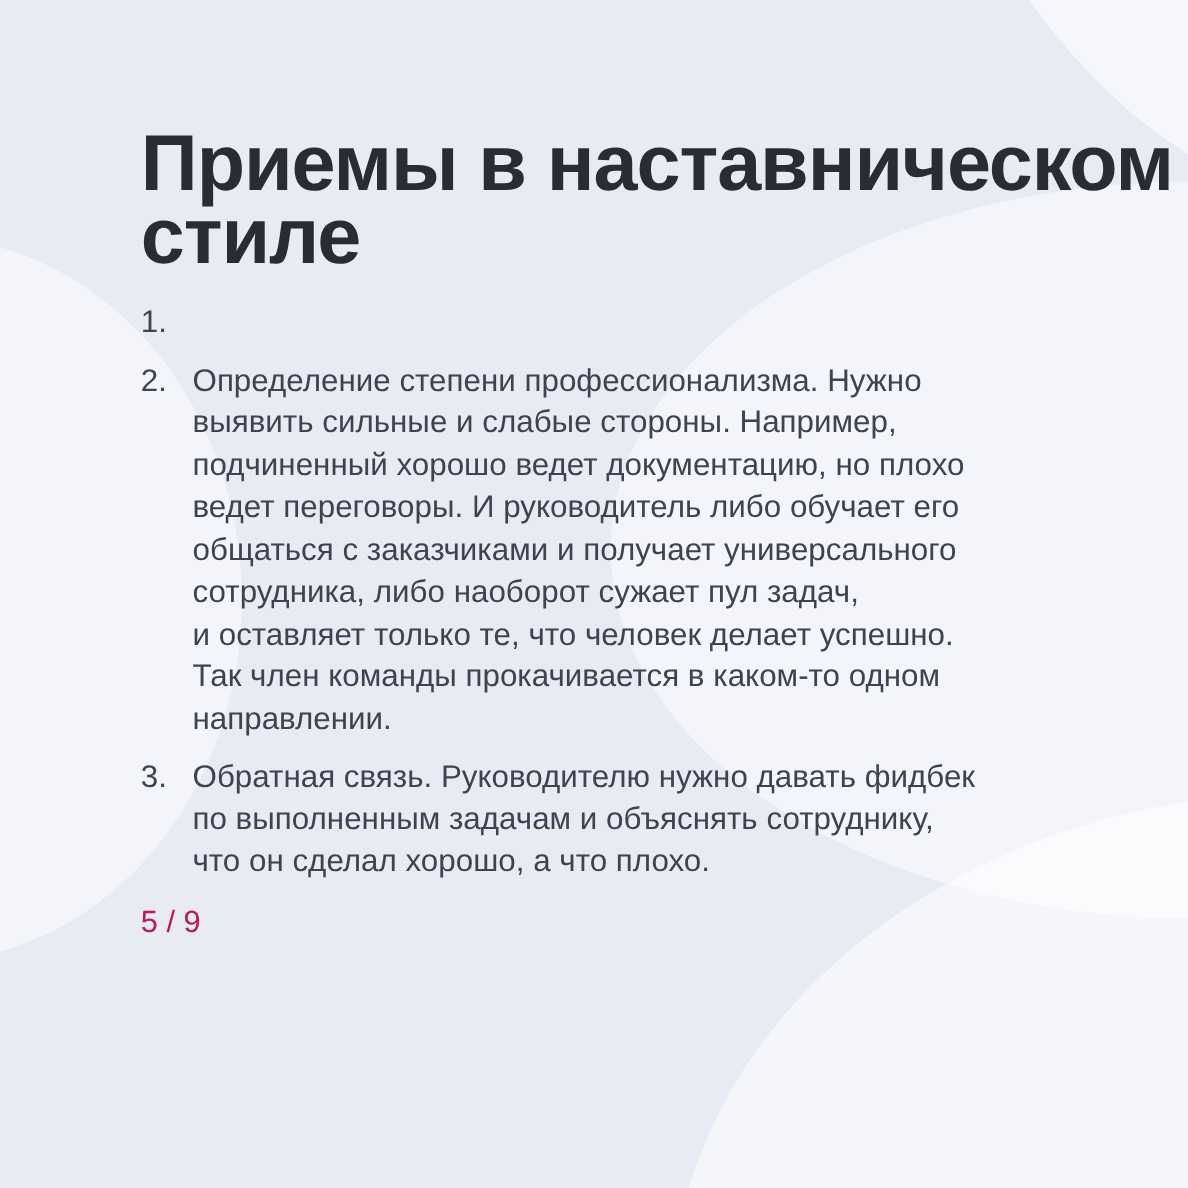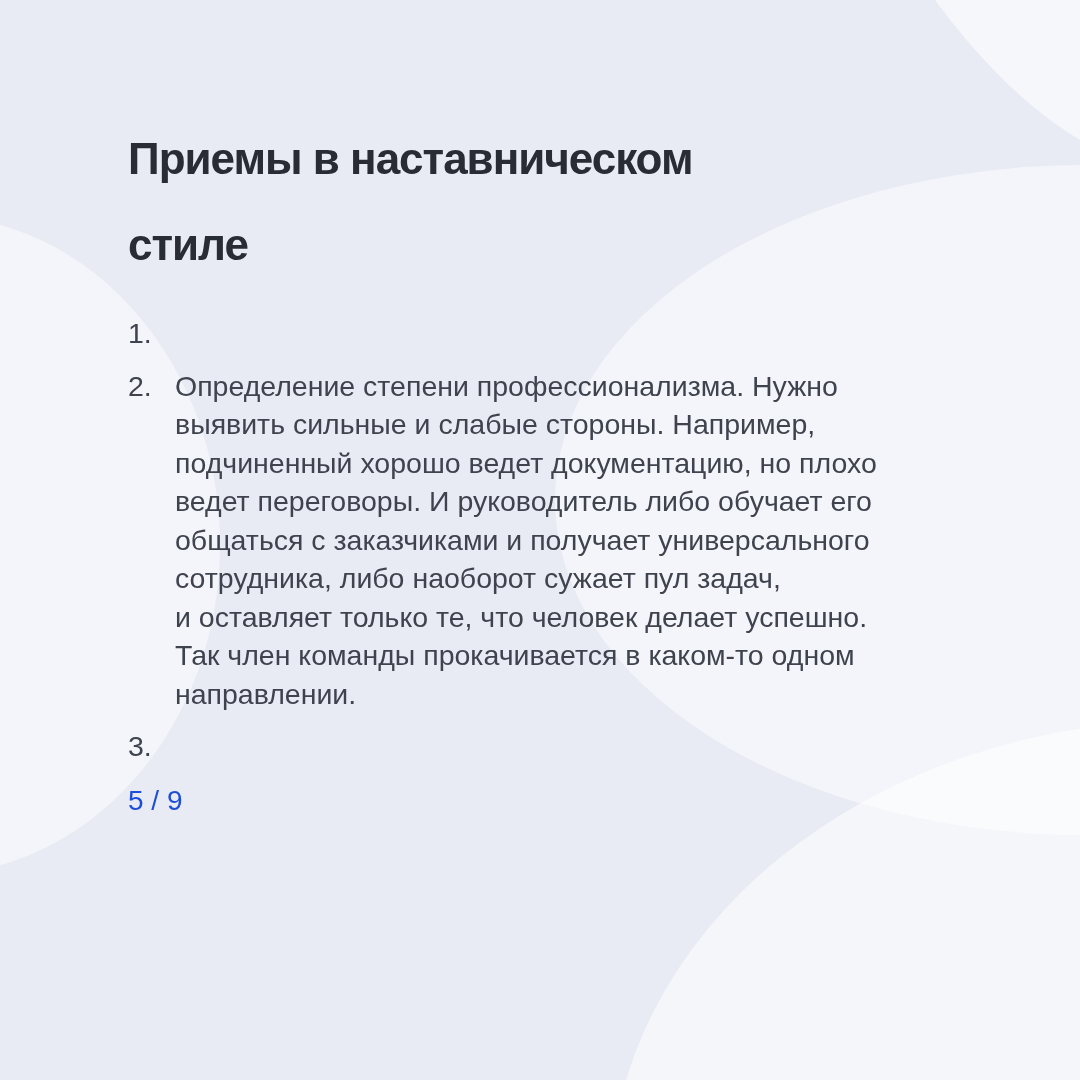--- a/index.html
+++ b/index.html
@@ -27,22 +27,22 @@
     position: absolute;
     top: 0;
     left: 0;
     width: 1080px;
     height: 1080px;
     box-sizing: border-box;
     padding: 0 40px 0 128px;
   }
   .title {
     margin: 116px 0 0 0;
-    font-size: 44px;
-    line-height: 86px;
+    font-size: 72px;
+    line-height: 66px;
     font-weight: 700;
     letter-spacing: -1px;
     color: #282c35;
     white-space: pre;
   }
   .list {
     list-style: none;
     margin: 26px 0 0 0;
     padding: 0;
   }
@@ -58,21 +58,21 @@
     flex: none;
     width: 47px;
   }
   .text {
     white-space: pre;
   }
   .pagenum {
     margin-top: 16px;
     font-size: 28px;
     line-height: 38px;
-    color: #1d4ed8;
+    color: #be185d;
   }
 </style>
 </head>
 <body>
 
 <div class="slide">
 
   <svg class="bg" viewBox="0 0 1080 1080" xmlns="http://www.w3.org/2000/svg">
     <g fill="#ffffff">
       <path d="M 935 0 Q 1005 95 1080 140 L 1080 0 Z" opacity="0.6"></path>
@@ -98,19 +98,22 @@
 подчиненный хорошо ведет документацию, но плохо
 ведет переговоры. И руководитель либо обучает его
 общаться с заказчиками и получает универсального
 сотрудника, либо наоборот сужает пул задач,
 и оставляет только те, что человек делает успешно.
 Так член команды прокачивается в каком-то одном
 направлении.</span>
       </li>
       <li class="item">
         <span class="marker">3.</span>
+        <span class="text">Обратная связь. Руководителю нужно давать фидбек
+по выполненным задачам и объяснять сотруднику,
+что он сделал хорошо, а что плохо.</span>
       </li>
     </ol>
 
     <div class="pagenum">5 / 9</div>
 
   </div>
 </div>
 
 </body></html>

